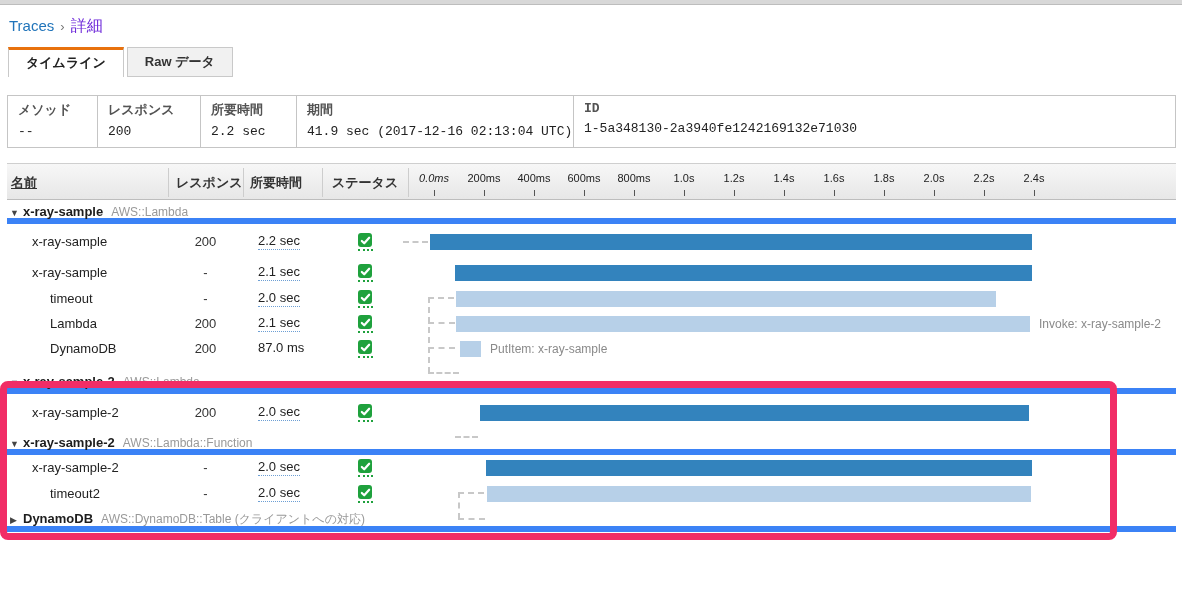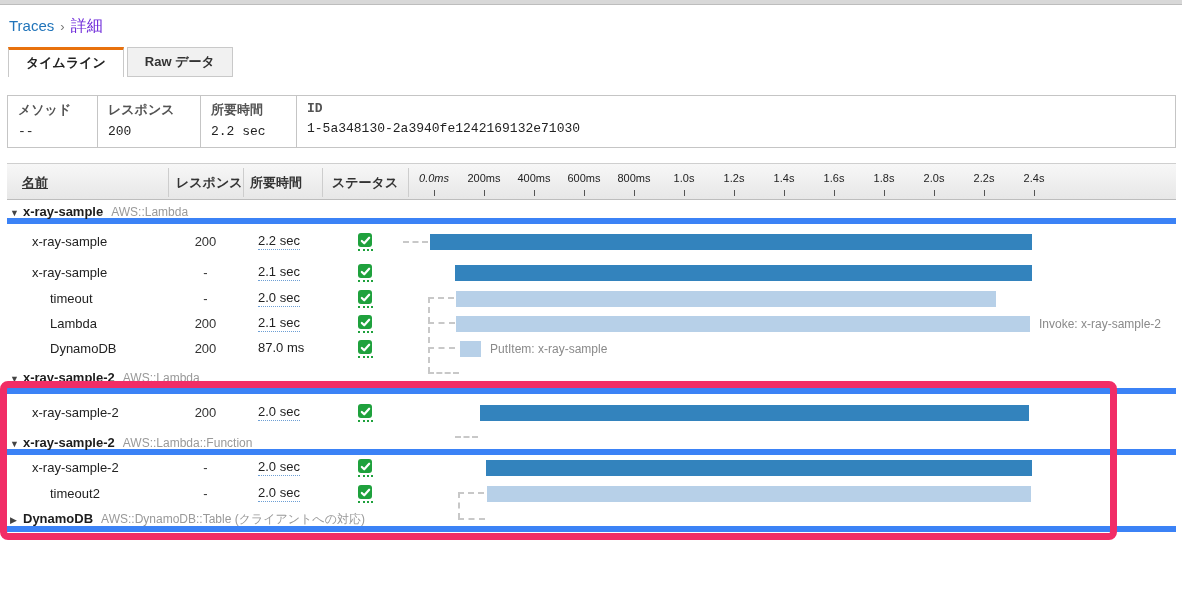--- a/index.html
+++ b/index.html
@@ -88,28 +88,32 @@
       <div class="sum-value">--</div>
     </div>
     <div class="sum-col" style="width:103px">
       <div class="sum-label">レスポンス</div>
       <div class="sum-value">200</div>
     </div>
     <div class="sum-col" style="width:96px">
       <div class="sum-label">所要時間</div>
       <div class="sum-value">2.2 sec</div>
     </div>
+    <div class="sum-col" style="width:277px">
+      <div class="sum-label">期間</div>
+      <div class="sum-value">41.9 sec (2017-12-16 02:13:04 UTC)</div>
+    </div>
     <div class="sum-col" style="width:602px">
       <div class="sum-label">ID</div>
       <div class="sum-value">1-5a348130-2a3940fe1242169132e71030</div>
     </div>
   </div>
 
   <div class="tl-header" id="tl-header">
-      <div class="tl-col-label" style="left: 15px; text-decoration: underline;">名前</div>
+      <div class="tl-col-label" style="left: 4px; text-decoration: underline;">名前</div>
       <div class="tl-col-label" style="left: 169px;">レスポンス</div>
       <div class="tl-col-label" style="left: 243px;">所要時間</div>
       <div class="tl-col-label" style="left: 325px;">ステータス</div>
       <div class="tl-sep" style="left: 161px;"></div>
       <div class="tl-sep" style="left: 236px;"></div>
       <div class="tl-sep" style="left: 315px;"></div>
       <div class="tl-sep" style="left: 401px;"></div>
       <div class="axis-label" style="left: 427px; font-style: italic;">0.0ms</div>
       <div class="axis-tick" style="left: 427px;"></div>
       <div class="axis-label" style="left: 477px;">200ms</div>
@@ -205,21 +209,21 @@
           <div class="check">
             <svg width="11" height="11" viewBox="0 0 12 12">
               <path d="M2 6.5l2.6 2.6L10 3" stroke="#fff" stroke-width="2.4" fill="none" stroke-linecap="round" stroke-linejoin="round"></path>
             </svg>
           </div>
           <div class="check-dots"></div>
         </div>
         <div class="bar light" style="left: 453px; width: 21px; top: 5px;"></div>
         <div class="bar-label" style="left: 483px; top: 6px;">PutItem: x-ray-sample</div>
       </div>
-      <div class="row group" style="height: 33px; line-height: 15px; padding-top: 9px; text-decoration: underline;"><div class="caret">▼</div><span class="group-name">x-ray-sample-2</span><span class="group-type">AWS::Lambda</span></div>
+      <div class="row group" style="height: 33px; line-height: 23px; padding-top: 9px; text-decoration: underline;"><div class="caret">▼</div><span class="group-name">x-ray-sample-2</span><span class="group-type">AWS::Lambda</span></div>
       <div class="row seg" style="height: 37px;">
         <div class="seg-name" style="left: 25px; top: 11px;">x-ray-sample-2</div>
         <div class="seg-resp" style="top: 11px;">200</div>
         <div class="seg-dur" style="top: 10px;"><span class="dur-link">2.0 sec</span></div>
         <div class="status-wrap" style="top: 10px;">
           <div class="check">
             <svg width="11" height="11" viewBox="0 0 12 12">
               <path d="M2 6.5l2.6 2.6L10 3" stroke="#fff" stroke-width="2.4" fill="none" stroke-linecap="round" stroke-linejoin="round"></path>
             </svg>
           </div>

